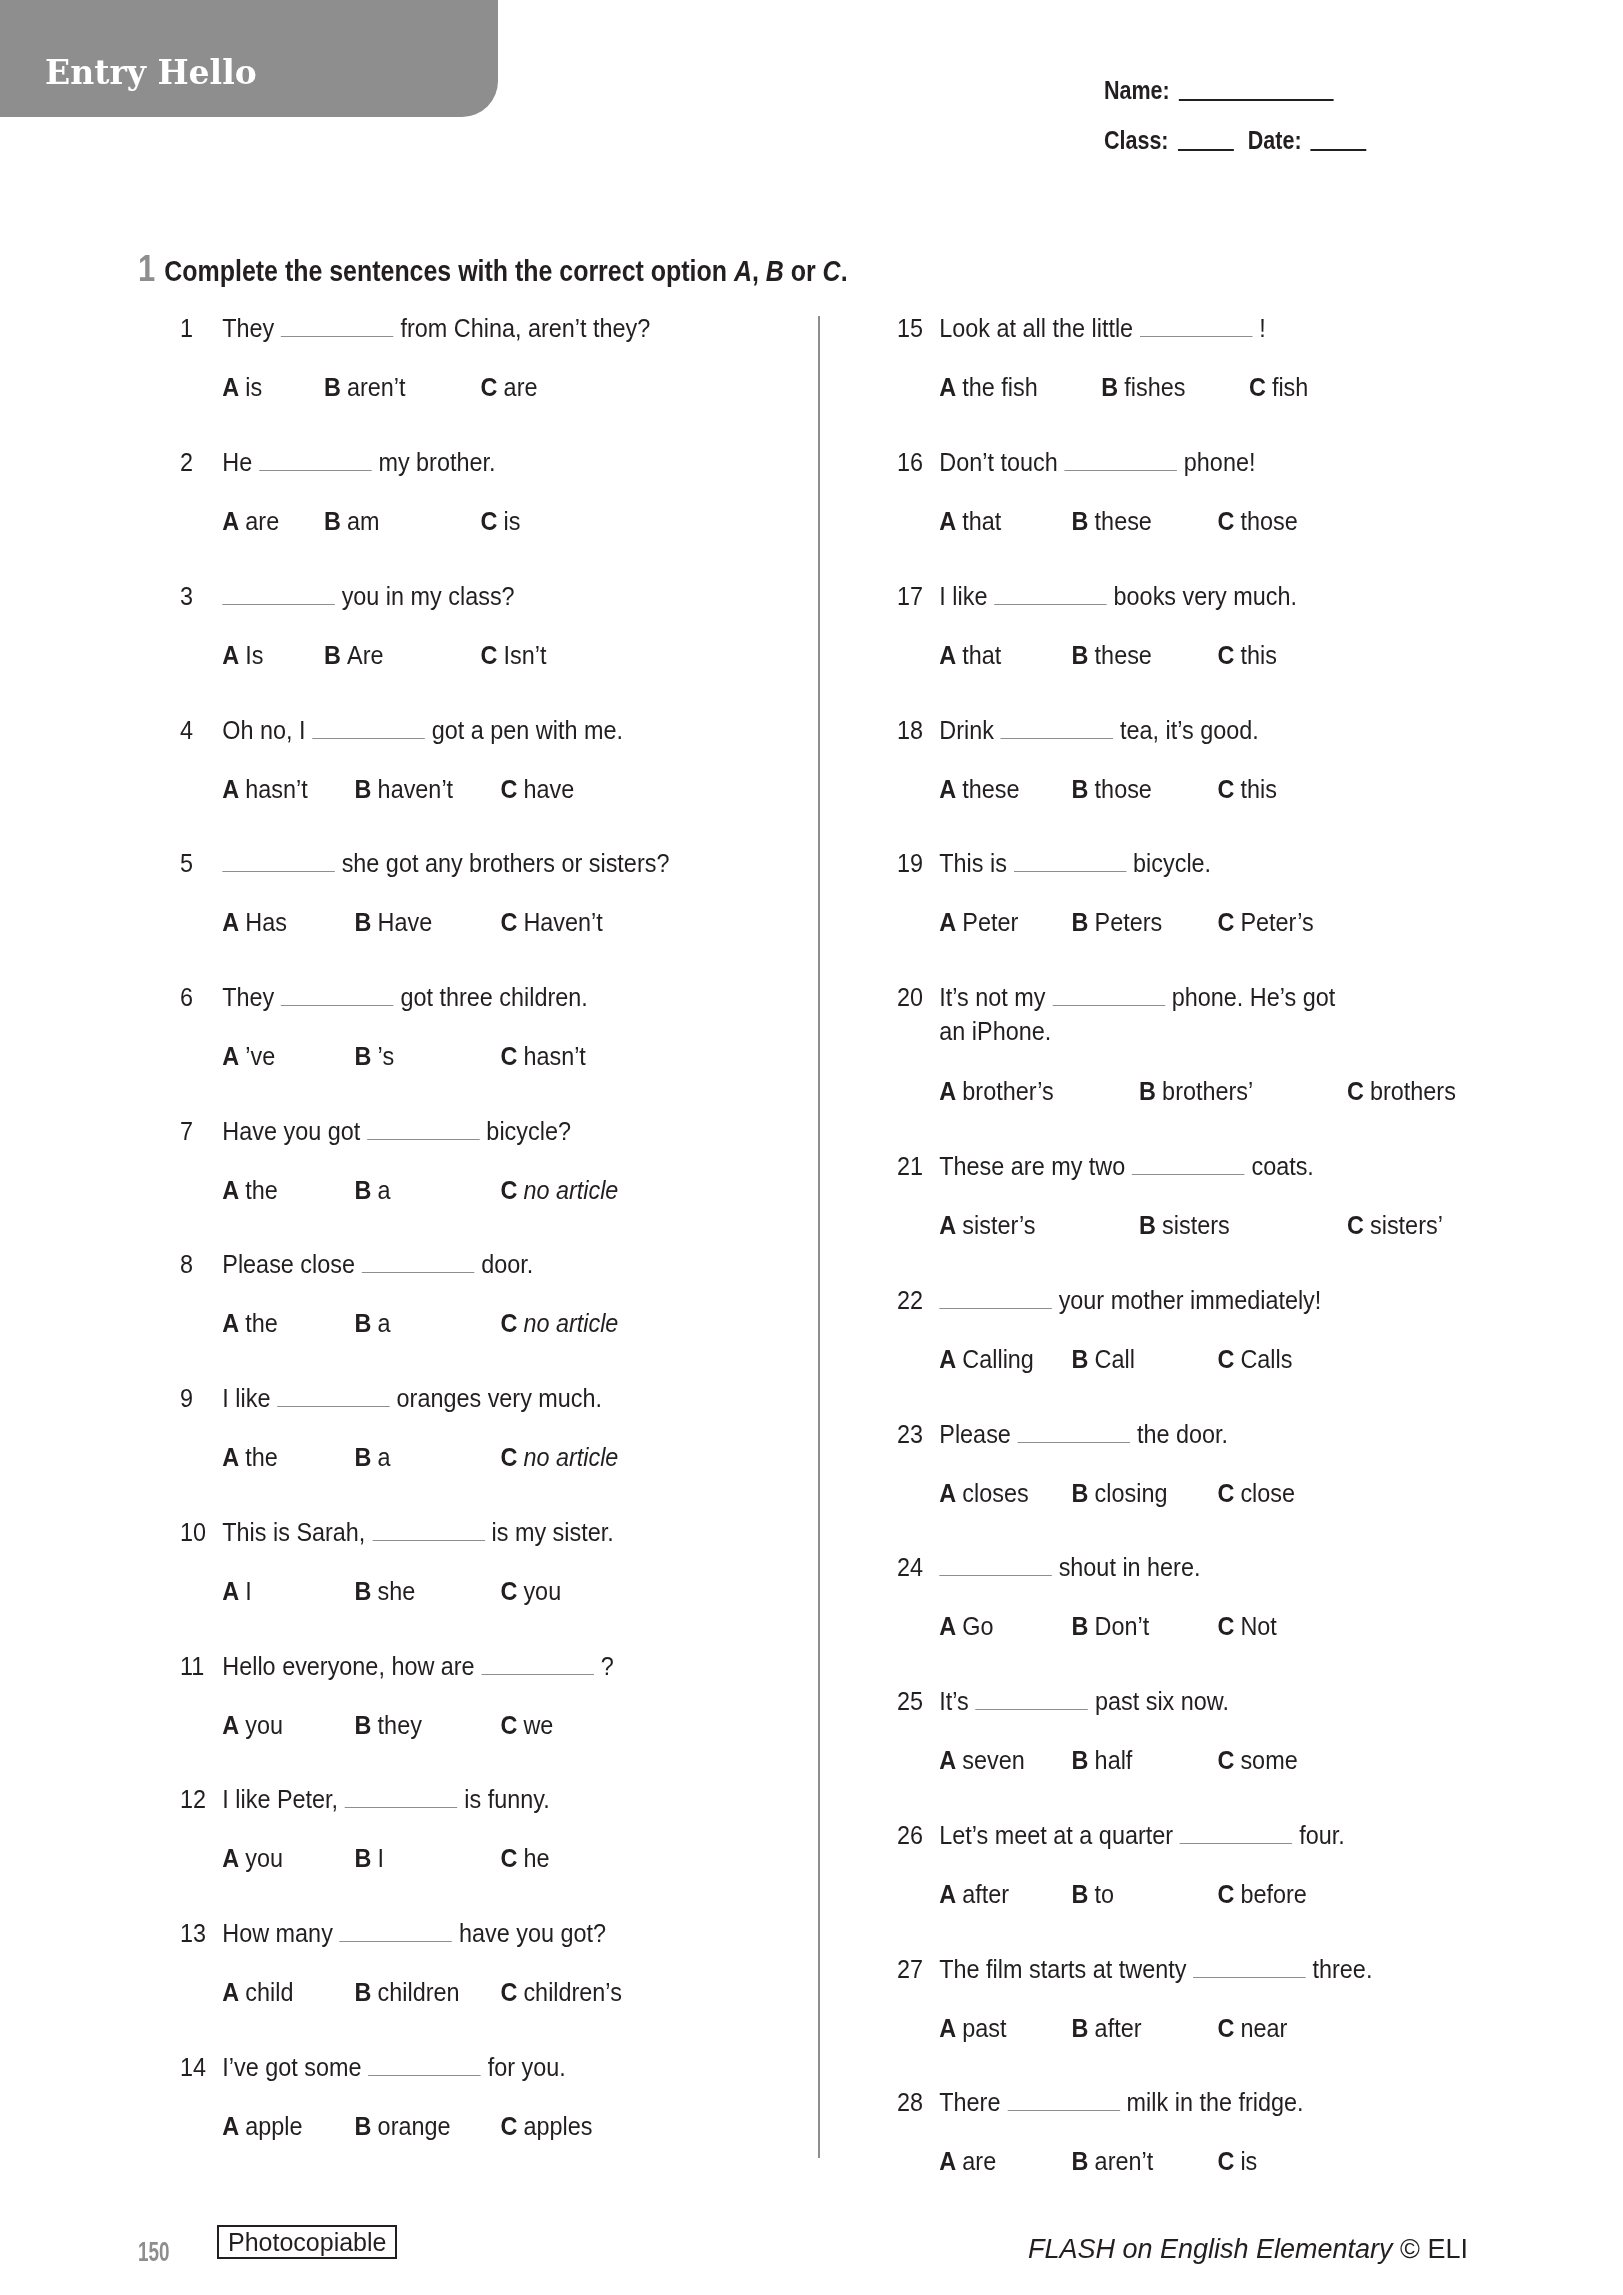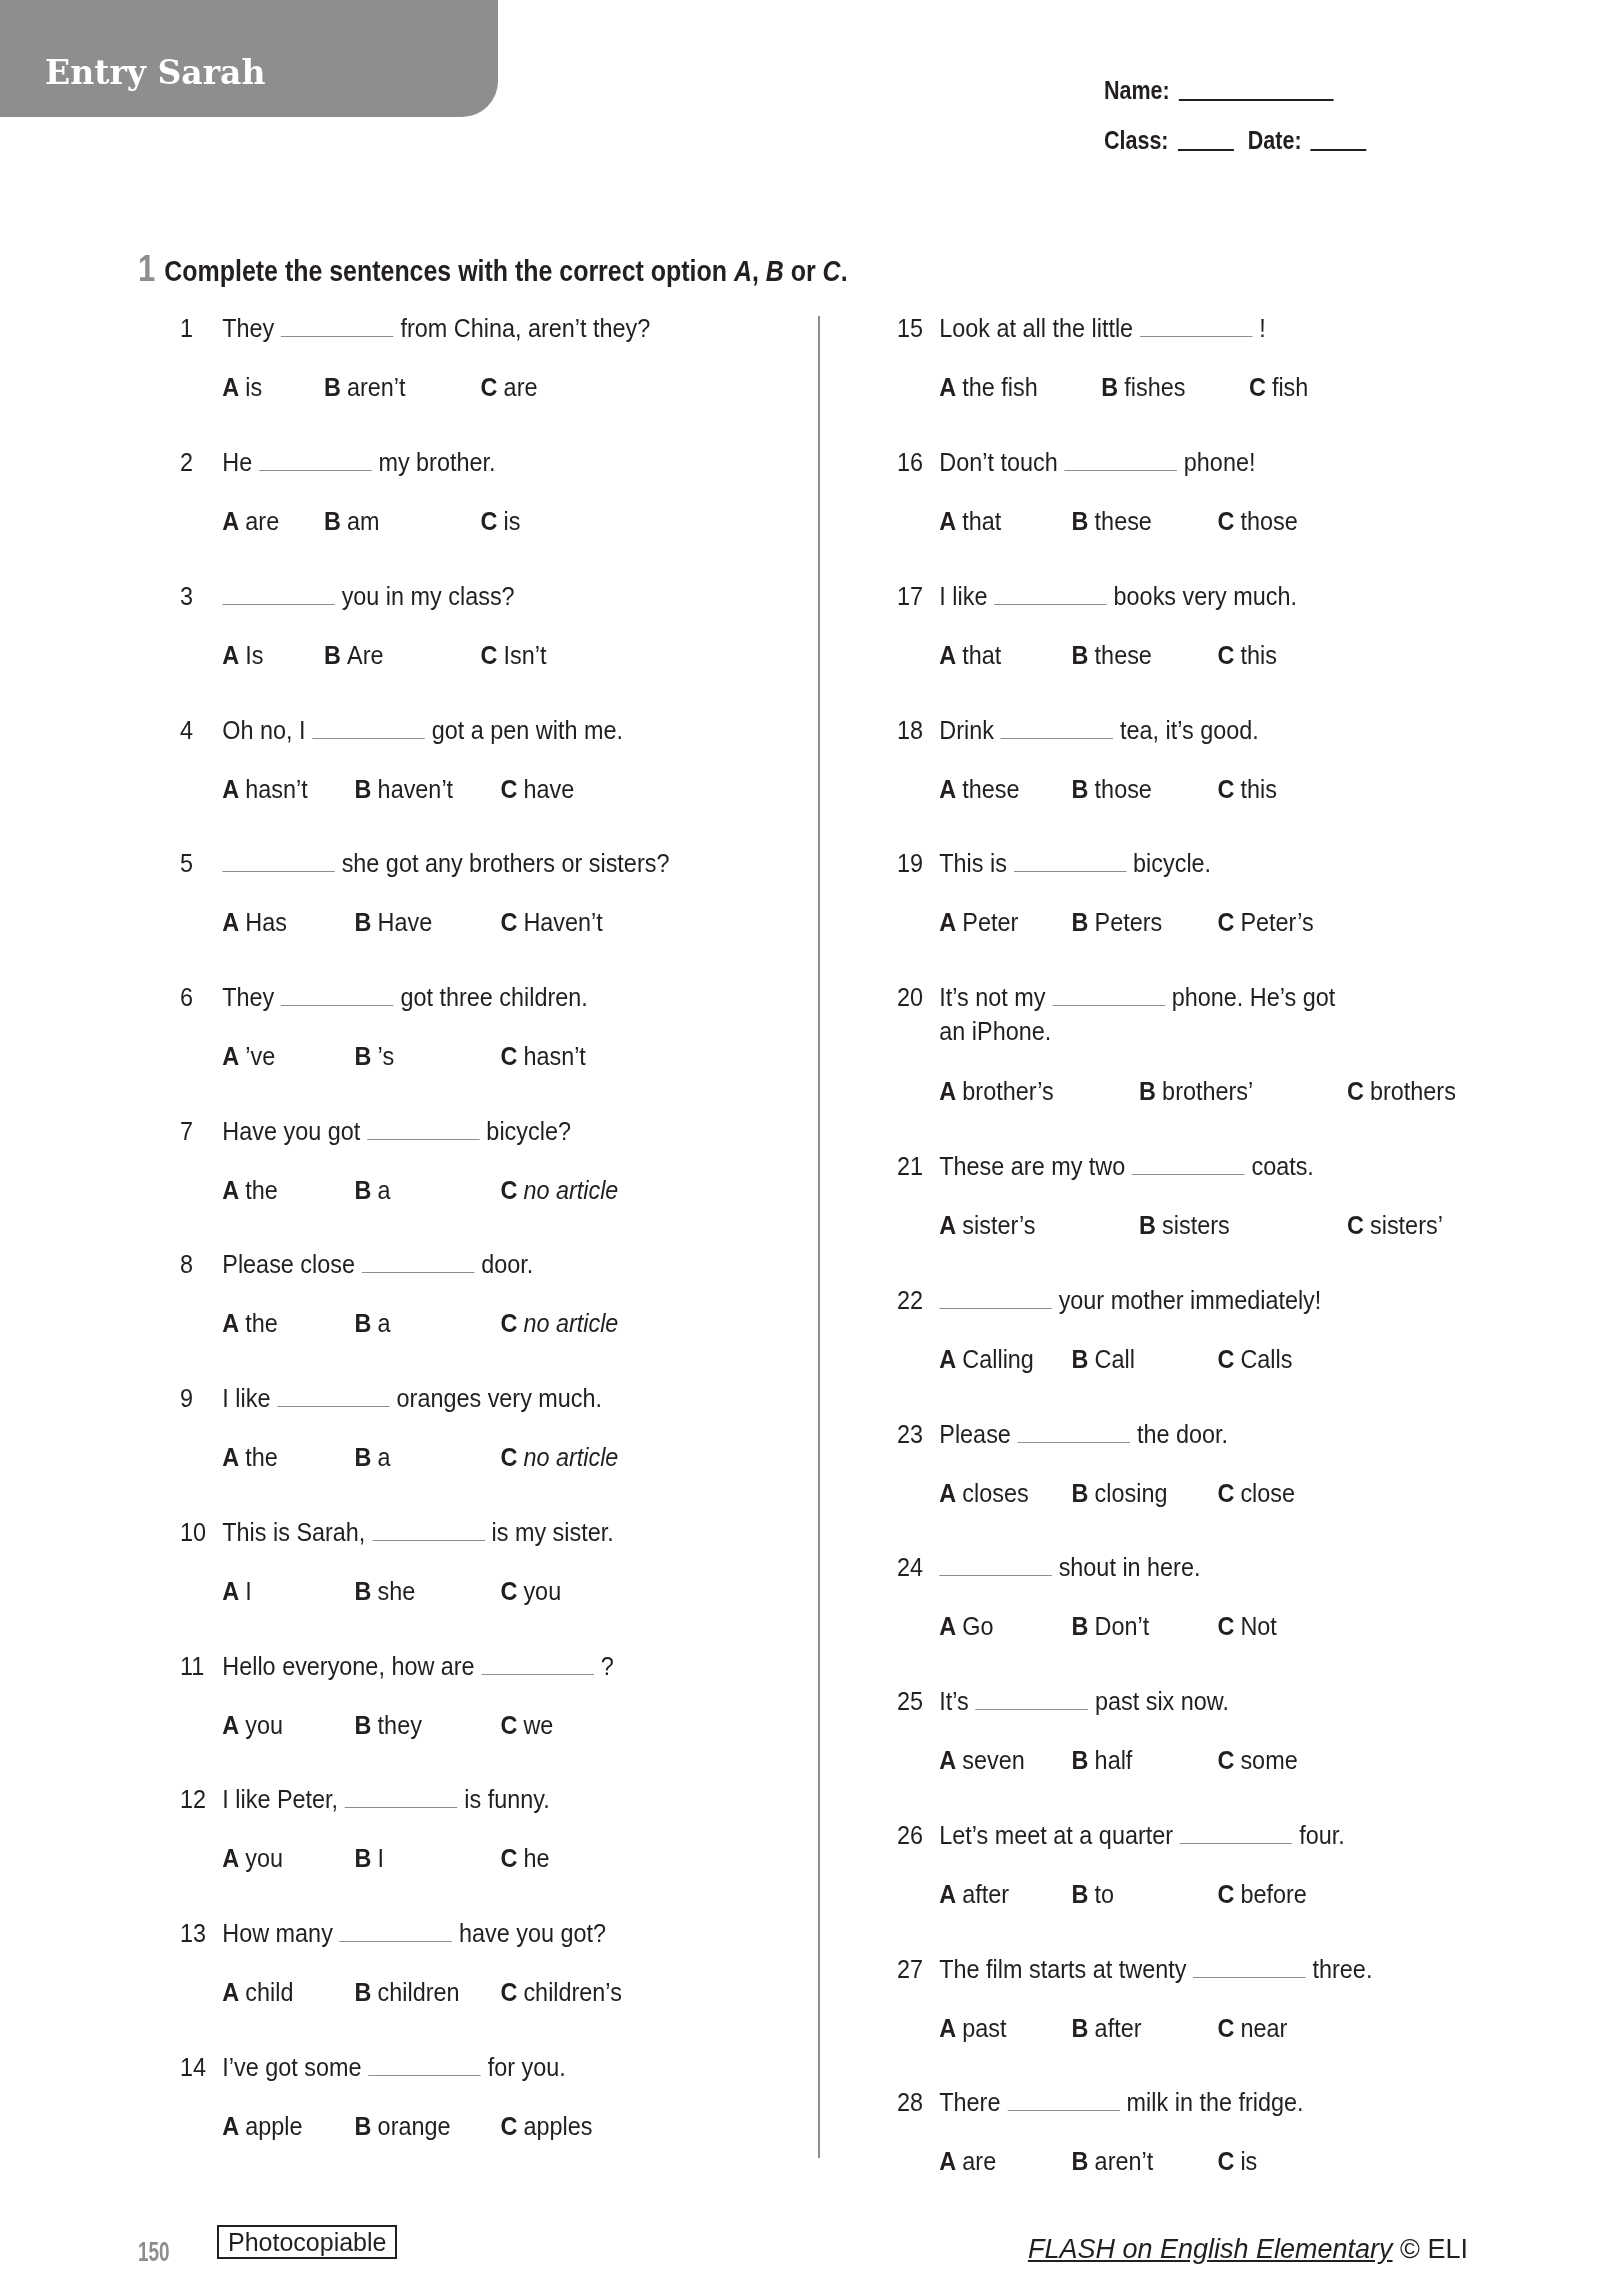--- a/index.html
+++ b/index.html
@@ -31,27 +31,27 @@
   .q-line { display: flex; align-items: baseline; }
   .q-num { display: inline-block; }
   .blank { display: inline-block; width: 125px; border-bottom: 1.5px solid #8f8e8f; margin: 0 7.6px; height: 0.8px; vertical-align: baseline; }
   .options { position: absolute; left: 0; white-space: nowrap; }
   .opt { position: absolute; top: 0; white-space: nowrap; }
   .opt b { font-weight: bold; margin-right: 6.8px; }
   .opt i { font-style: italic; }
   .footer-page { position: absolute; left: 138px; top: 2237px; font-size: 27px; font-weight: bold; color: #8f8e8f; transform: scaleX(0.7); transform-origin: left top; }
   .footer-box { position: absolute; left: 217px; top: 2225px; border: 2.3px solid #231f20; padding: 1.5px 9px 1.5px 9px; font-size: 25px; line-height: 27px; }
   .footer-credit { position: absolute; right: 155px; top: 2234px; font-size: 27px; }
-  .footer-credit i { font-style: italic; text-decoration: underline; }
+  .footer-credit i { font-style: italic; }
 </style>
 </head>
 <body>
 
 <div class="banner">
-  <div class="banner-title">Entry Sarah</div>
+  <div class="banner-title">Entry Hello</div>
 </div>
 
 <div class="student-fields">
   <div class="field-row" style="top:0;">
     <span>Name:</span>
     <span class="field-line" style="width:180px;"></span>
   </div>
   <div class="field-row" style="top:50px;">
     <span>Class:</span>
     <span class="field-line" style="width:65px;"></span>

